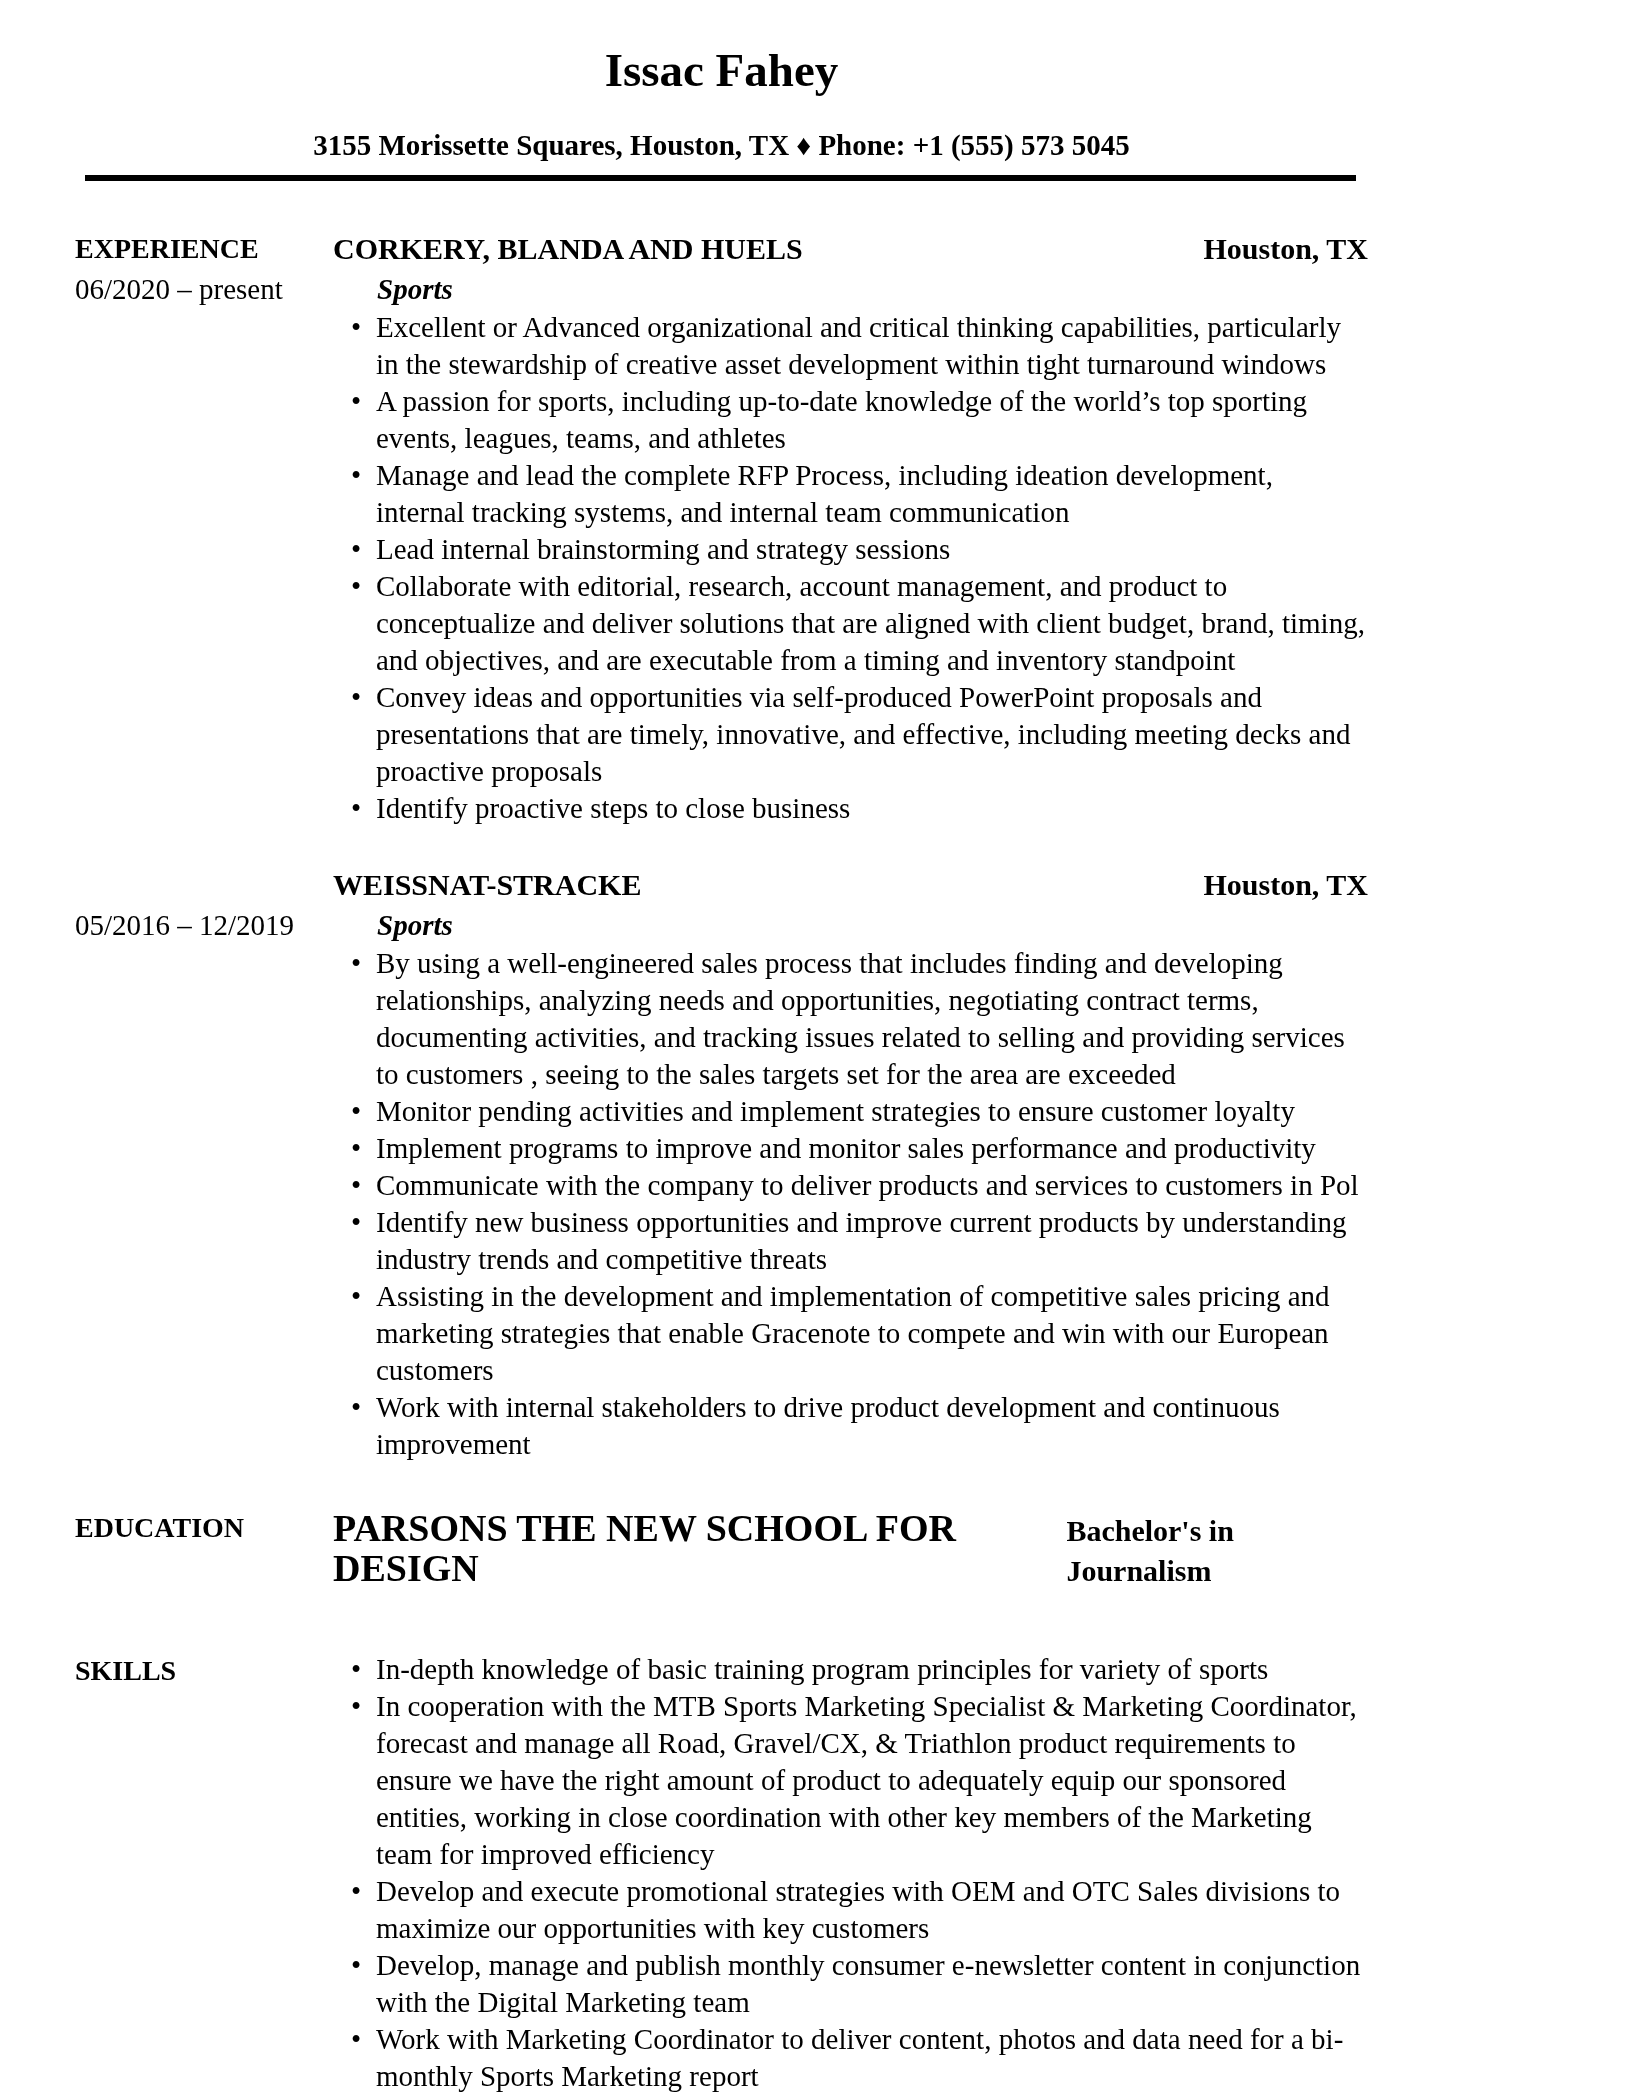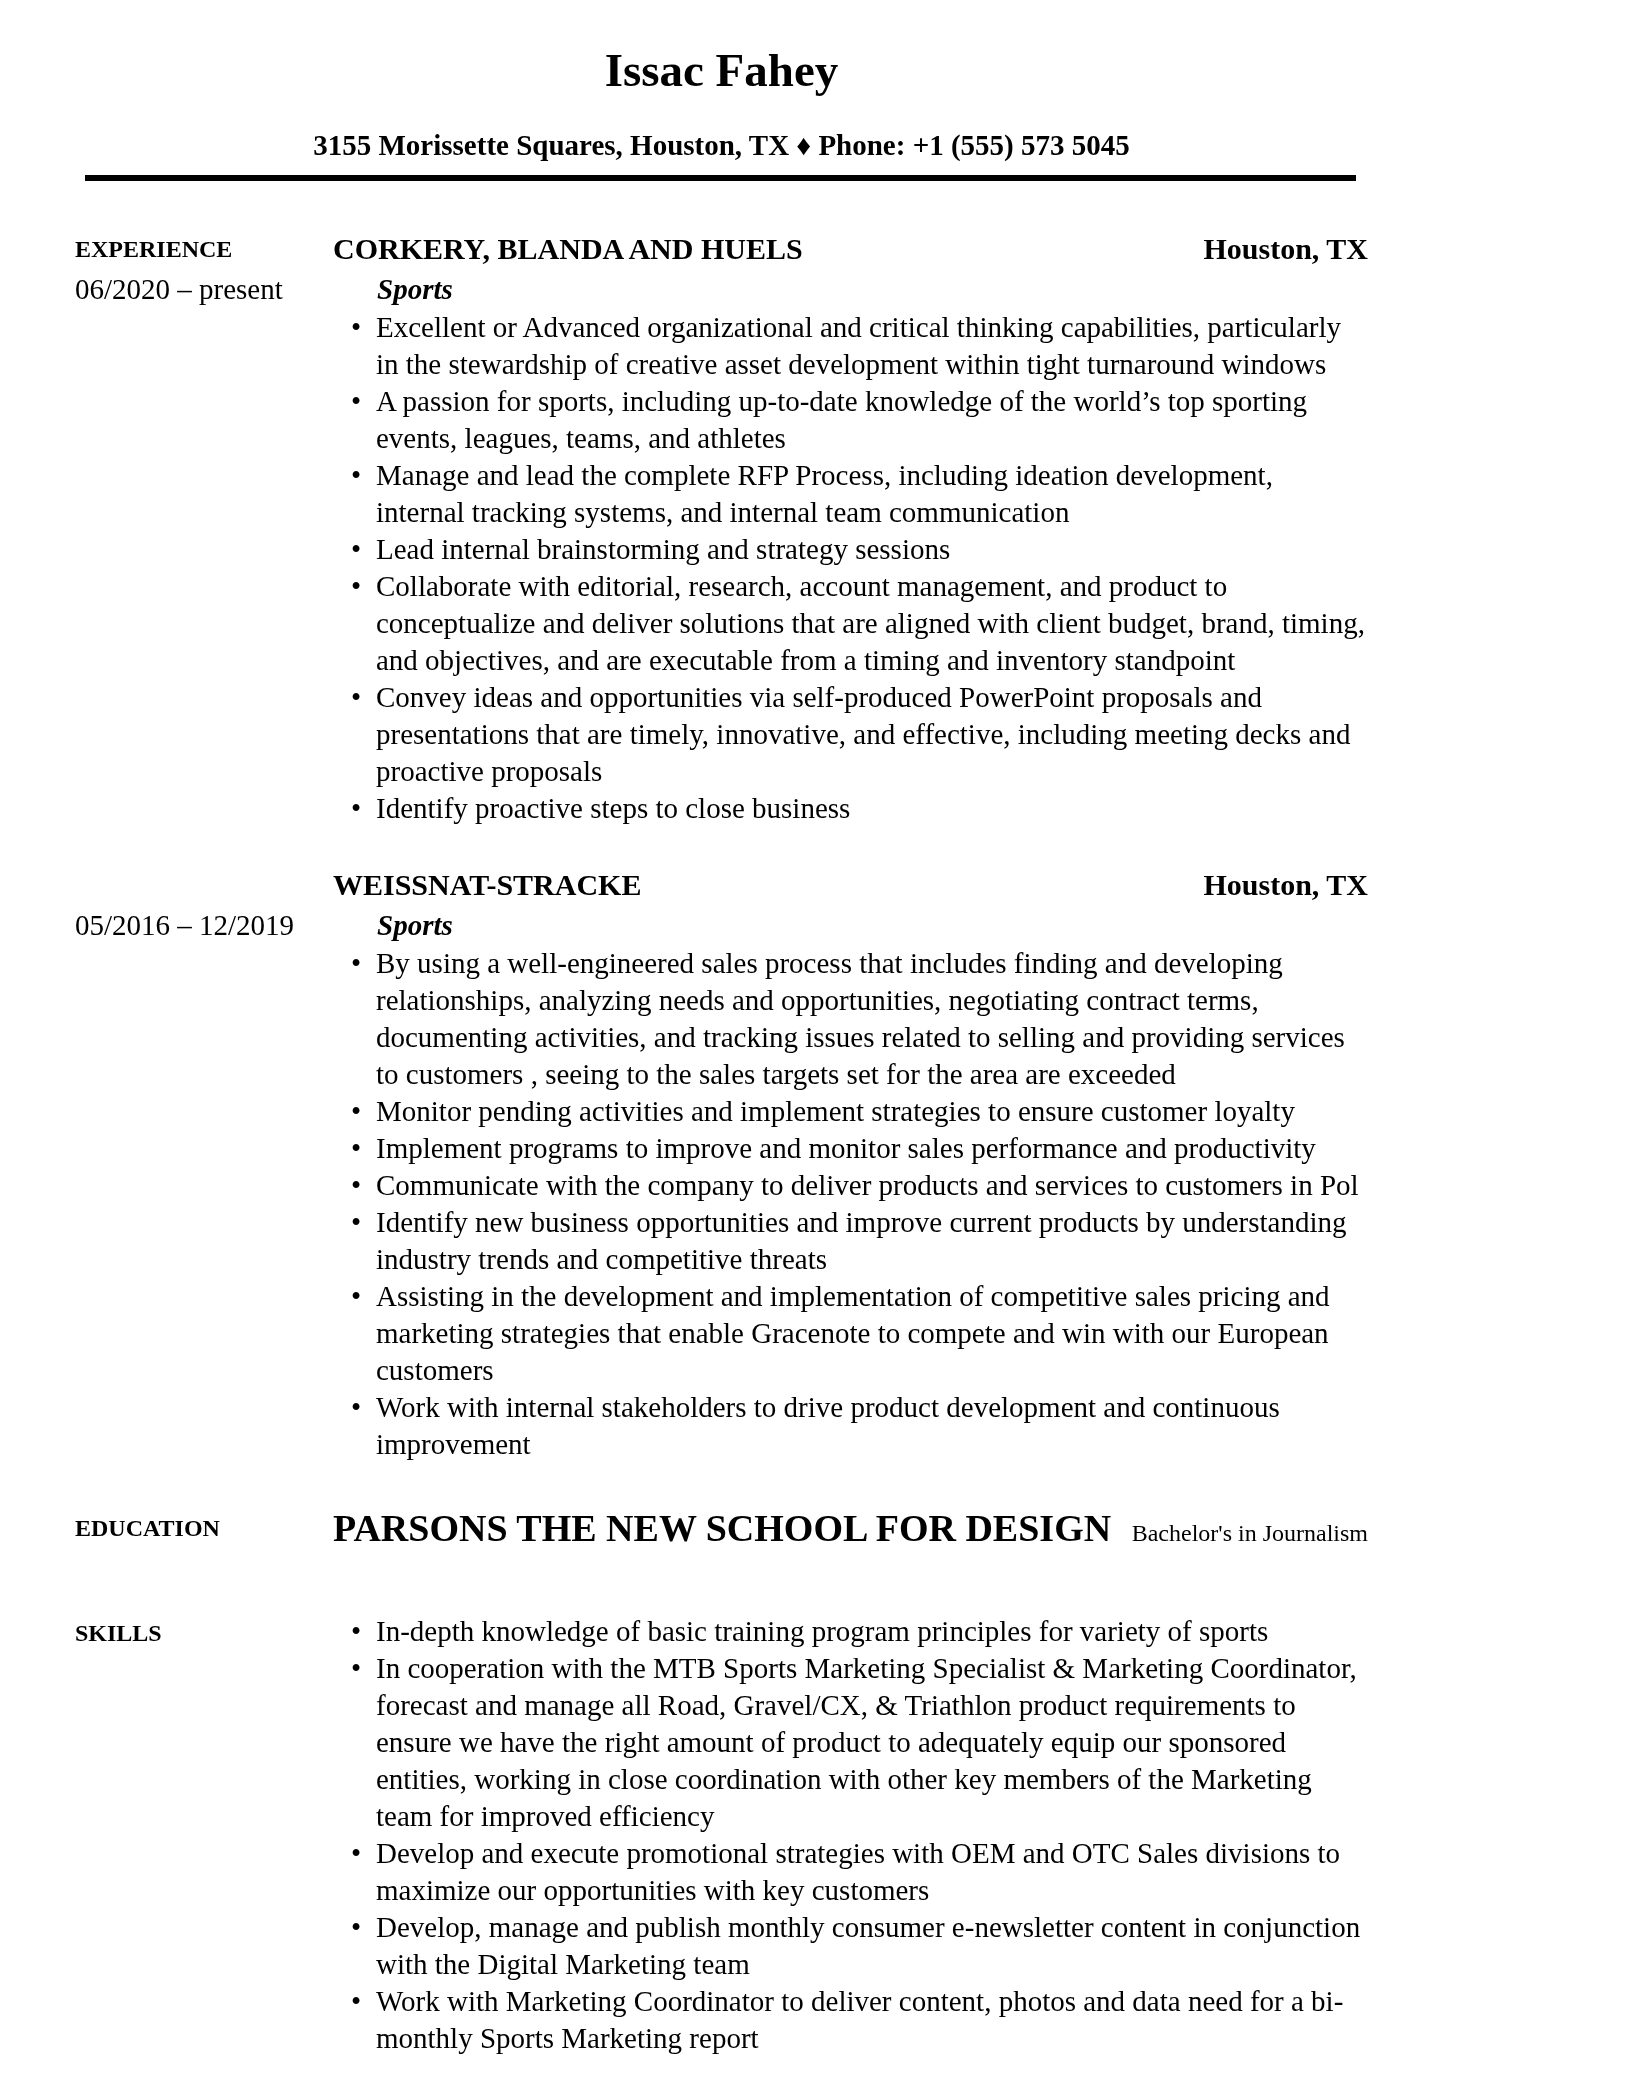--- a/index.html
+++ b/index.html
@@ -40,21 +40,21 @@
   .row {
     display: grid;
     grid-template-columns: 258px 1fr;
     align-items: start;
   }
   .leftcol {
     font-size: 29px;
     line-height: 40px;
   }
   .section-label {
-    font-size: 24px;
+    font-size: 28px;
     font-weight: bold;
     line-height: 40px;
   }
   .dates {
     font-size: 29px;
     line-height: 40px;
   }
   .dates.offset-one-line { padding-top: 40px; }
   
   .company-row {
@@ -106,22 +106,22 @@
     display: flex;
     justify-content: space-between;
     align-items: baseline;
   }
   .school {
     font-size: 38px;
     font-weight: bold;
     line-height: 40px;
   }
   .degree {
-    font-size: 24px;
-    font-weight: normal;
+    font-size: 30px;
+    font-weight: bold;
     line-height: 40px;
   }
 </style>
 </head>
 <body>
 
 <div class="page">
 
   <div class="header">
     <div class="name">Issac Fahey</div>

